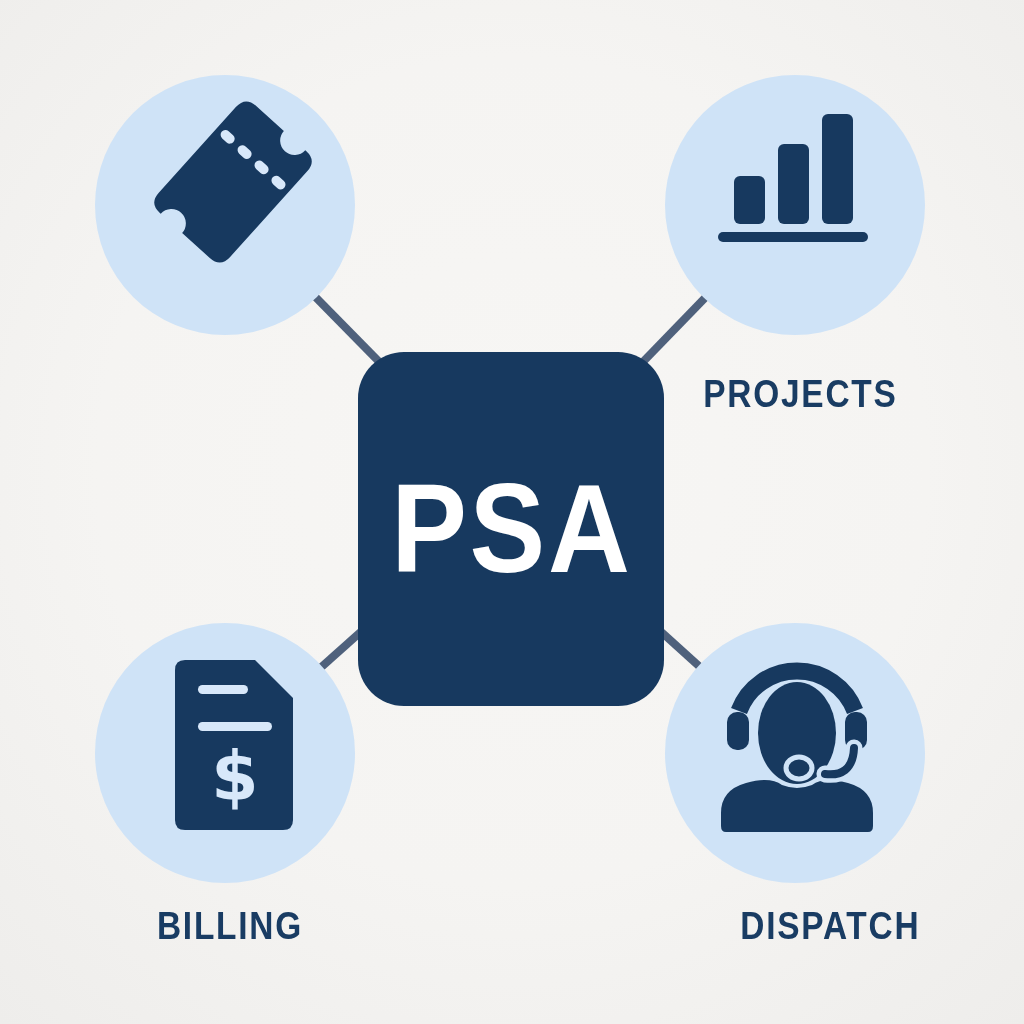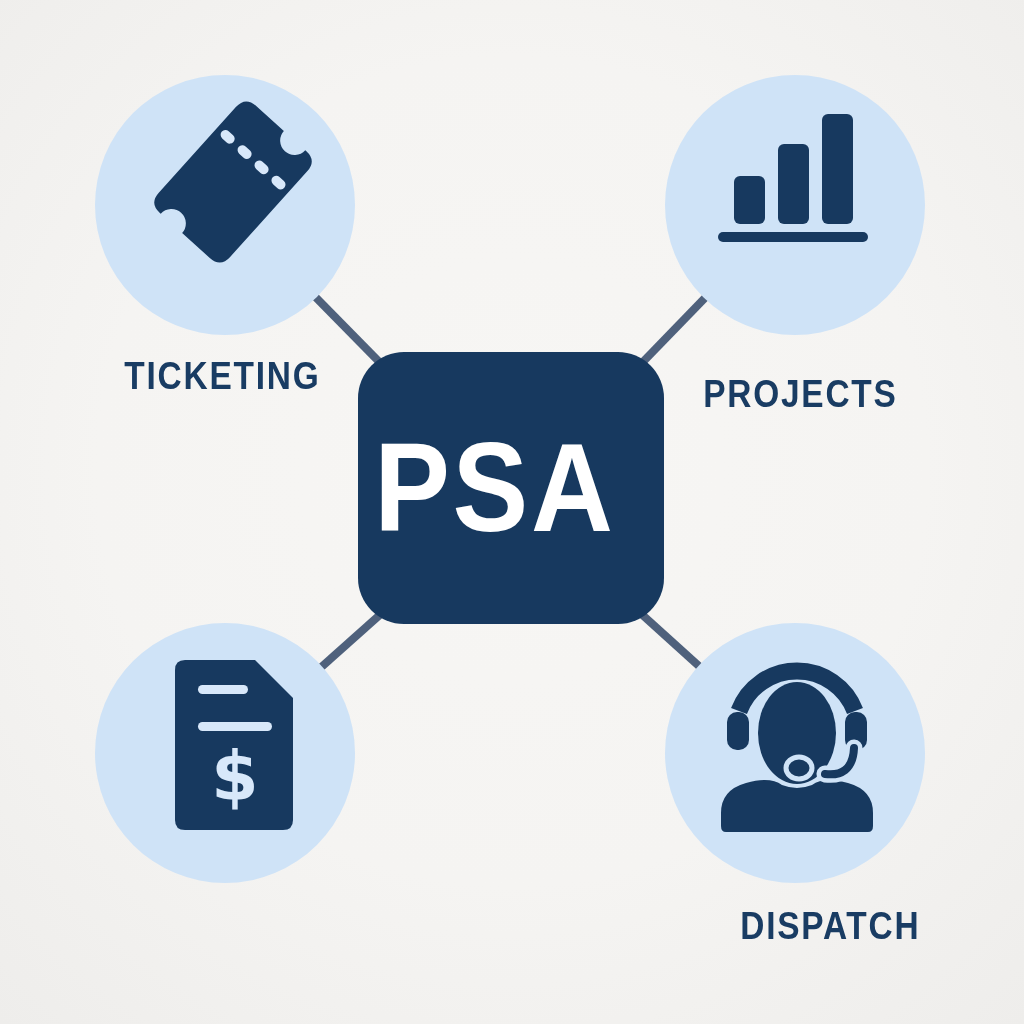--- a/index.html
+++ b/index.html
@@ -17,23 +17,23 @@
     background: #cfe3f7; border-radius: 50%; z-index: 2;
   }
   .node svg { position: absolute; left: 0; top: 0; }
   .node-tl { left: 95px;  top: 75px; }
   .node-tr { left: 665px; top: 75px; }
   .node-bl { left: 95px;  top: 623px; }
   .node-br { left: 665px; top: 623px; }
 
   .hub {
     position: absolute; left: 358px; top: 352px;
-    width: 306px; height: 272px;
+    width: 306px; height: 354px;
     background: #17395f; border-radius: 46px; z-index: 3;
-    display: flex; align-items: center; justify-content: flex-start;
+    display: flex; align-items: center; justify-content: center;
   }
   .hub-text {
     color: #ffffff; font-weight: 700; font-size: 126px;
     letter-spacing: 3px; line-height: 1;
     display: inline-block; transform: scaleX(.9);
     padding-left: 3px;
   }
 
   .node-label {
     position: absolute; width: 400px; height: 48px; z-index: 2;
@@ -119,23 +119,23 @@
         <path fill="#17395f" d="M -71,76 Q -76,76 -76,70 L -76,57 Q -76,34 -51,27
                  Q -27,20 -15,29 A 41 41 0 0 0 15,29 Q 27,20 51,27
                  Q 76,34 76,57 L 76,70 Q 76,76 71,76 Z"></path>
         <path d="M 57,-8 C 56,14 44,20 28,18" fill="none" stroke="#cfe3f7" stroke-width="17" stroke-linecap="round"></path>
         <path d="M 57,-8 C 56,14 44,20 28,18" fill="none" stroke="#17395f" stroke-width="8" stroke-linecap="round"></path>
         <ellipse cx="2" cy="12" rx="13" ry="11" fill="#17395f" stroke="#cfe3f7" stroke-width="5"></ellipse>
       </g>
     </svg>
   </div>
 
-  <div class="node-label label-tl">
-    <span class="label-text">TICKETING</span>
-  </div>
   <div class="node-label label-tr">
     <span class="label-text">PROJECTS</span>
+  </div>
+  <div class="node-label label-bl">
+    <span class="label-text">BILLING</span>
   </div>
   <div class="node-label label-br">
     <span class="label-text">DISPATCH</span>
   </div>
 
 </div>
 
 </body></html>

